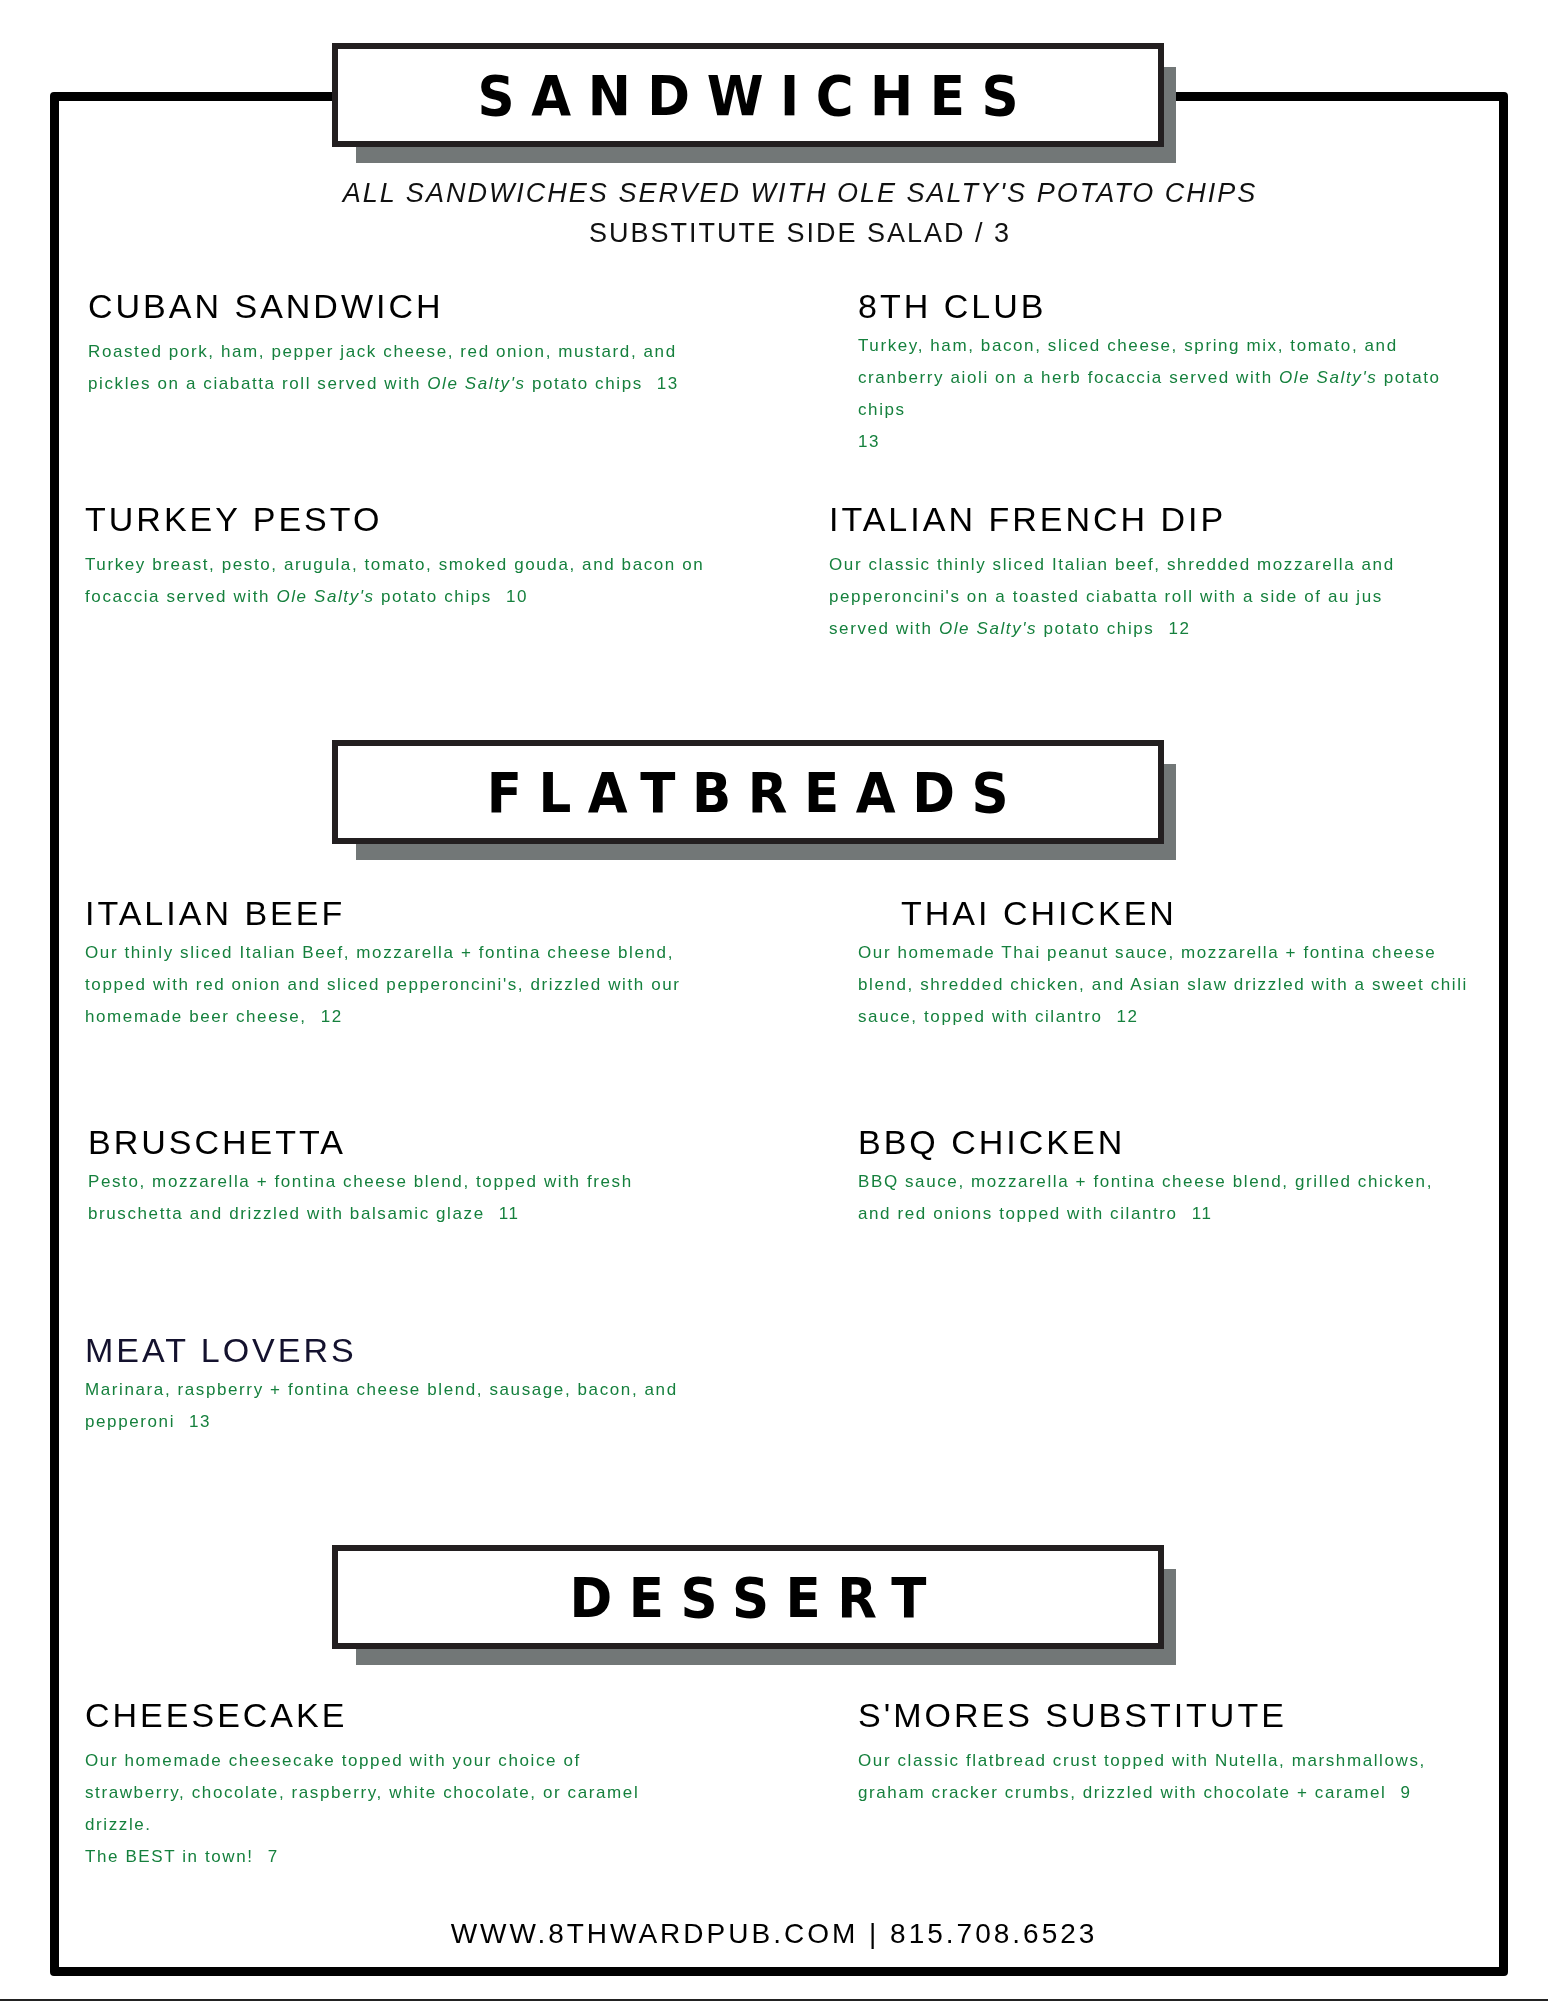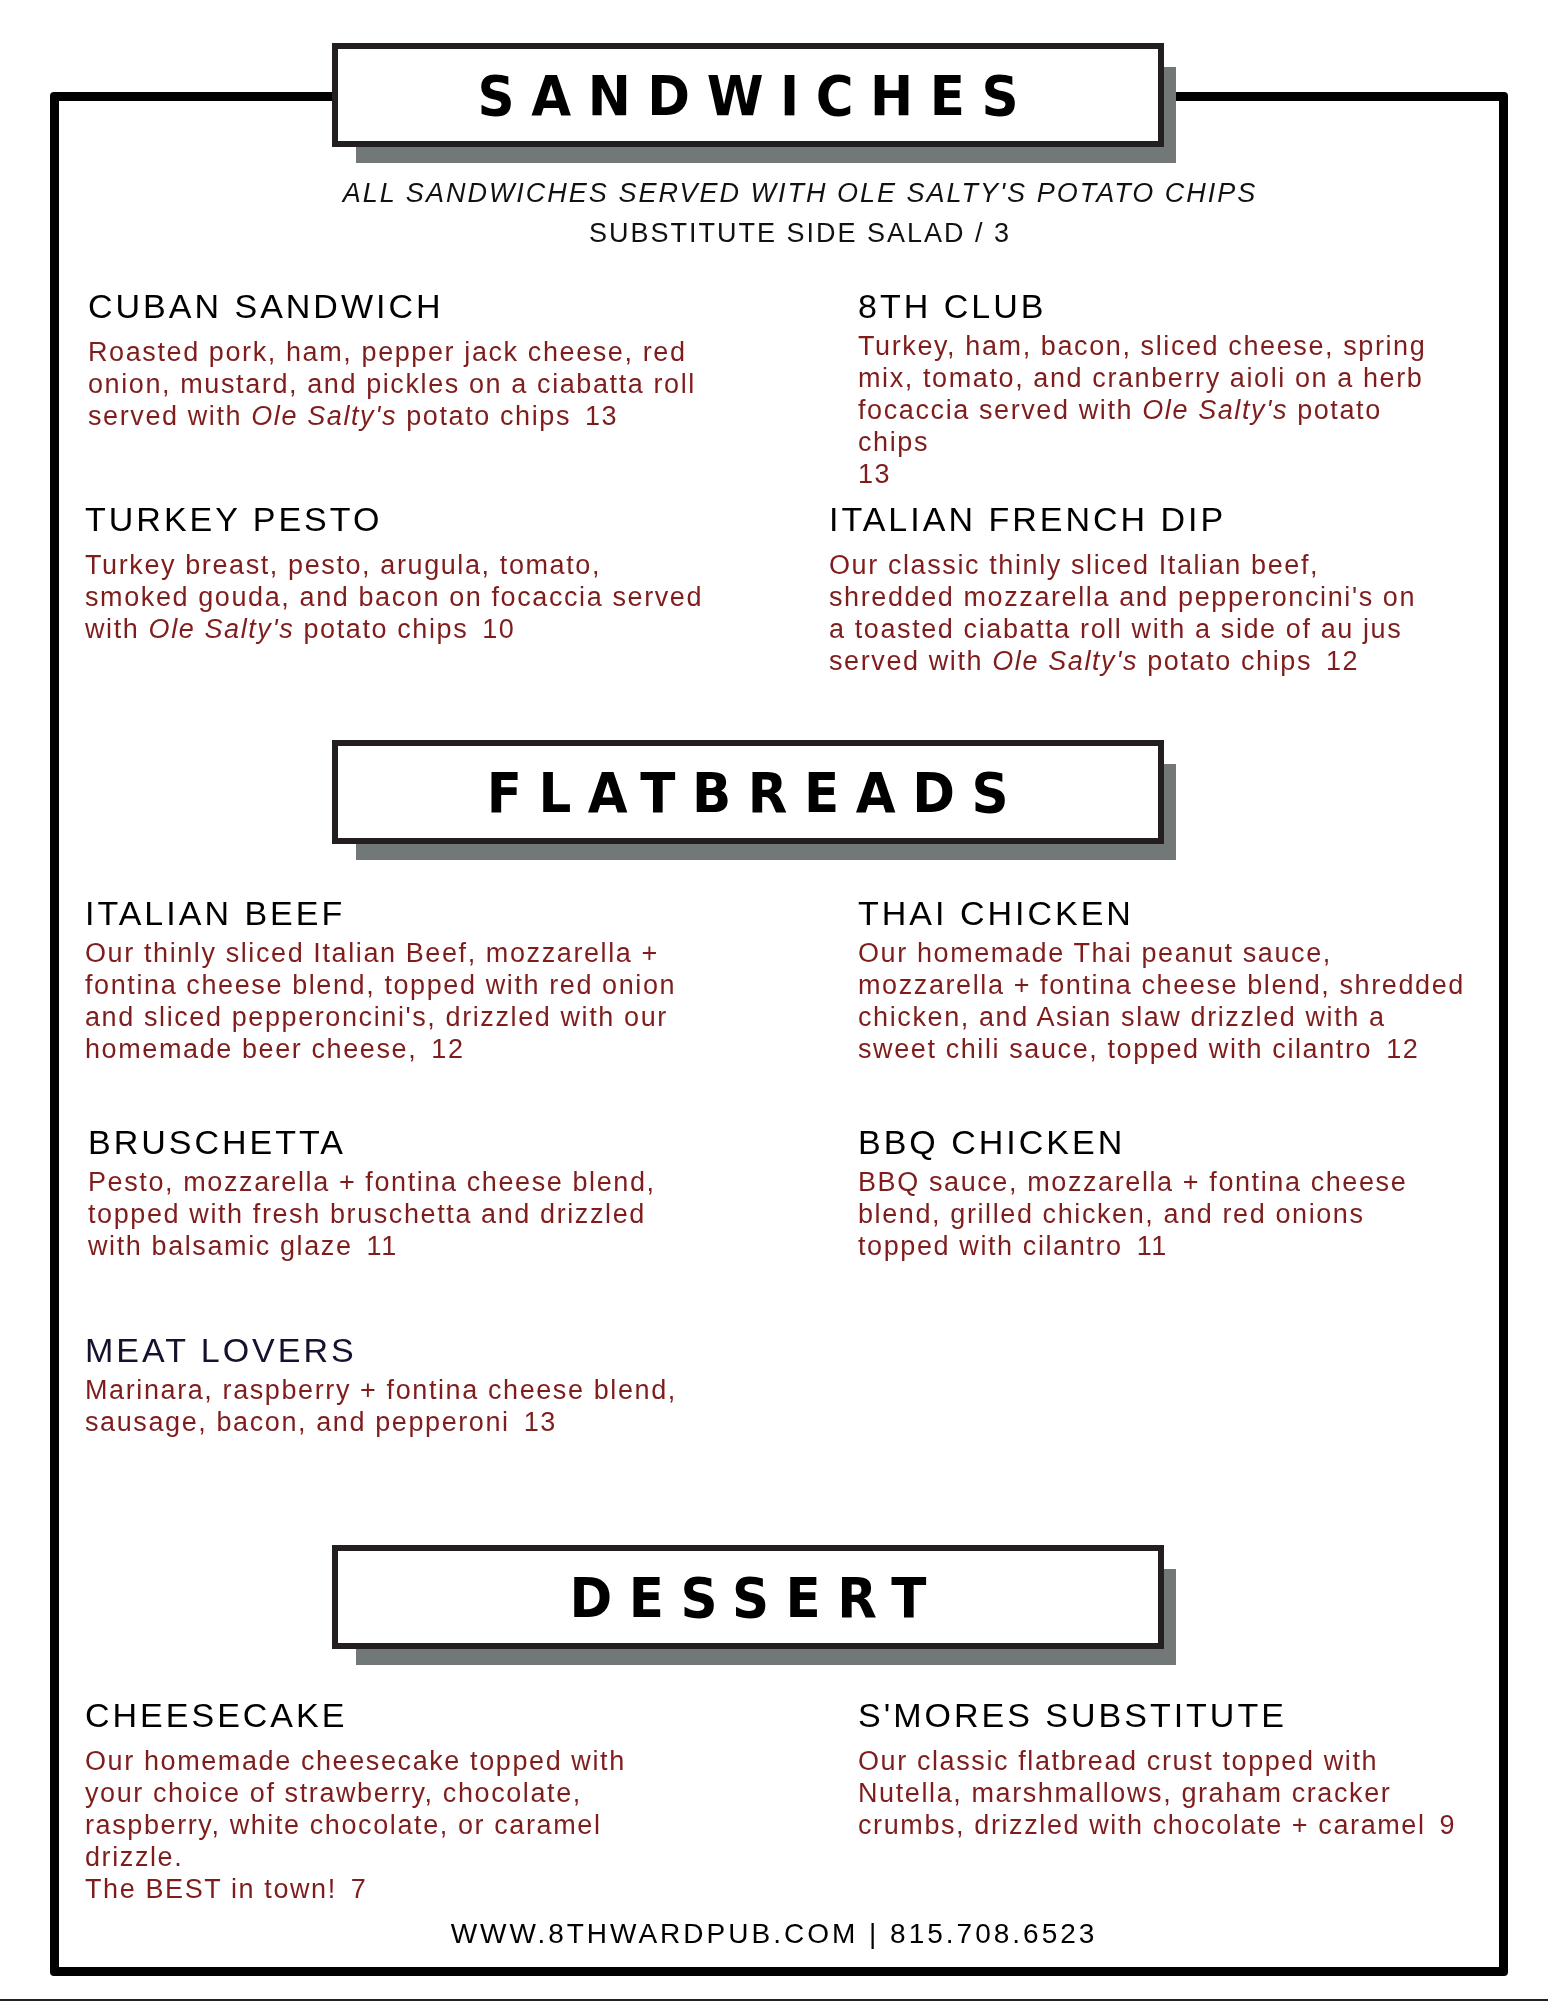--- a/index.html
+++ b/index.html
@@ -9,21 +9,21 @@
   .section-header { position: absolute; left: 332px; width: 832px; height: 92px; }
   .section-header .shadow { position: absolute; left: 24px; top: 24px; width: 820px; height: 96px; background: #727777; }
   .section-header .box { position: absolute; left: 0; top: 0; width: 820px; height: 92px; border: 6px solid #231f20; background: #fff; display: flex; align-items: center; justify-content: center; }
   .section-header .title { font-family: "DejaVu Sans", sans-serif; font-weight: bold; font-size: 56px; letter-spacing: 18px; color: #000; padding-left: 18px; transform: scaleX(0.92); }
   .subhead { position: absolute; left: 0; width: 1548px; text-align: center; color: #111; font-family: "Liberation Sans", sans-serif; letter-spacing: 2px; padding-left: 26px; }
   .subhead.italic { font-style: italic; font-size: 27px; top: 178px; }
   .subhead.plain { font-size: 27px; top: 218px; }
   .item { position: absolute; width: 620px; }
   .item .name { font-family: "Liberation Sans", sans-serif; font-size: 34px; letter-spacing: 3px; color: #000; margin: 0 0 10px 0; line-height: 40px; white-space: nowrap; }
   .item .name.navy { color: #14122e; }
-  .item .desc { font-family: "Liberation Sans", sans-serif; font-size: 27px; letter-spacing: 1.6px; line-height: 32px; color: #7f1d1d; margin: 0; }
+  .item .desc { font-family: "Liberation Sans", sans-serif; font-size: 17px; letter-spacing: 1.6px; line-height: 32px; color: #15803d; margin: 0; }
   .item .desc em { font-style: italic; }
   .item .price { margin-left: 14px; }
   .footer { position: absolute; left: 0; width: 1548px; top: 1918px; text-align: center; font-family: "Liberation Sans", sans-serif; font-size: 28px; letter-spacing: 3px; color: #000; }
 </style>
 </head>
 <body>
 
 <div class="frame"></div>
 <div class="bottom-rule"></div>
 
@@ -63,21 +63,21 @@
     <span class="title">FLATBREADS</span>
   </div>
 </div>
 
 <div class="item" style="left:85px; top:893px; width:600px;">
   <div class="name" style="margin-bottom:4px;">ITALIAN BEEF</div>
   <p class="desc"><span>Our thinly sliced Italian Beef, mozzarella + fontina cheese blend, topped with red onion and sliced pepperoncini's, drizzled with our homemade beer cheese,</span><span class="price">12</span></p>
 </div>
 
 <div class="item" style="left:858px; top:893px; width:610px;">
-  <div class="name" style="margin-bottom:4px;">THAI CHICKEN</div>
+  <div class="name" style="margin-bottom:4px;margin-left:43px;">THAI CHICKEN</div>
   <p class="desc"><span>Our homemade Thai peanut sauce, mozzarella + fontina cheese blend, shredded chicken, and Asian slaw drizzled with a sweet chili sauce, topped with cilantro</span><span class="price">12</span></p>
 </div>
 
 <div class="item" style="left:88px; top:1122px; width:620px;">
   <div class="name" style="margin-bottom:4px;">BRUSCHETTA</div>
   <p class="desc"><span>Pesto, mozzarella + fontina cheese blend, topped with fresh bruschetta and drizzled with balsamic glaze</span><span class="price">11</span></p>
 </div>
 
 <div class="item" style="left:858px; top:1122px; width:600px;">
   <div class="name" style="margin-bottom:4px;">BBQ CHICKEN</div>

